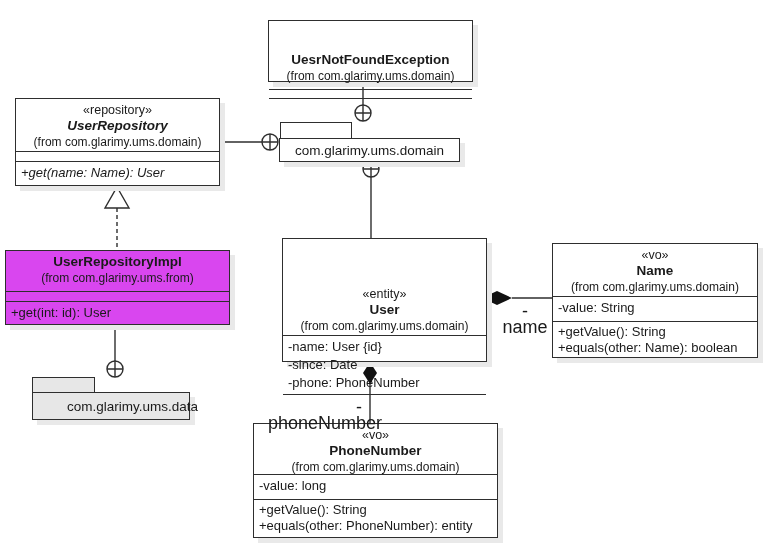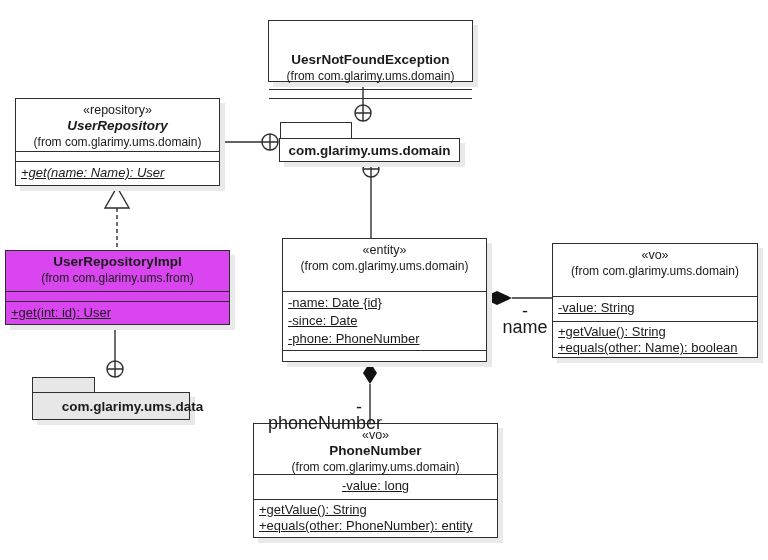--- a/index.html
+++ b/index.html
@@ -17,31 +17,31 @@
   .head { box-sizing:border-box; text-align:center; padding-top:3px; overflow:hidden; }
   .stereo { font-size:12.5px; }
   .cname { font-weight:bold; font-size:13.5px; }
   .ital { font-style:italic; }
   .from { font-size:12px; }
   .comp {
     box-sizing:border-box; border-top:1.5px solid #2e2e2e;
     padding:2px 5px 0 5px; white-space:nowrap; overflow:hidden;
   }
   .comp.empty { padding:0; }
-  .attrs div, .ops div { line-height:18px;text-decoration:underline; }
+  .attrs div, .ops div { line-height:18px; }
   .ops-tight div { line-height:16px; }
   .pkg-tab {
     position:absolute; box-sizing:border-box; z-index:2;
     border:1.5px solid #2e2e2e; background:#ffffff;
   }
   .pkg-body {
     position:absolute; box-sizing:border-box; z-index:3;
     border:1.5px solid #2e2e2e; background:#ffffff;
     display:flex; align-items:center; justify-content:center;
-    font-weight:bold; font-size:13.5px; box-shadow:5px 5px 0 #e9e9e9;
+    font-weight:normal; font-size:13.5px; box-shadow:5px 5px 0 #e9e9e9;
     white-space:nowrap;
   }
   .pkg-tab.gray, .pkg-body.gray { background:#e7e7e7; }
   .edge-label { position:absolute; z-index:4; font-size:18px; line-height:16px; }
 </style>
 </head>
 <body>
 
 <div id="canvas">
 
@@ -134,53 +134,55 @@
       <div>+get(int: id): User</div>
     </div>
   </div>
 
   <div class="pkg-tab gray" style="left:32px; top:377px; width:63px; height:16px;"></div>
   <div class="pkg-body gray" style="left:32px; top:392px; width:158px; height:28px;padding-left:43px;">
     <span>com.glarimy.ums.data</span>
   </div>
 
   <div class="cls" style="left:282px; top:238px; width:205px; height:124px;">
-    <div class="head" style="height:52px;">
+    <div class="head" style="height:52px;margin-top:44px;">
       <div class="stereo">«entity»</div>
+      <div class="cname">User</div>
       <div class="from">(from com.glarimy.ums.domain)</div>
     </div>
     <div class="comp attrs" style="height:59px;">
-      <div>-name: Date {id}</div>
+      <div>-name: User {id}</div>
       <div>-since: Date</div>
       <div>-phone: PhoneNumber</div>
     </div>
     <div class="comp empty" style="height:10px;"></div>
   </div>
 
   <div class="cls" style="left:552px; top:243px; width:206px; height:115px;">
     <div class="head" style="height:52px;">
       <div class="stereo">«vo»</div>
+      <div class="cname">Name</div>
       <div class="from">(from com.glarimy.ums.domain)</div>
     </div>
     <div class="comp attrs" style="height:25px;">
       <div>-value: String</div>
     </div>
     <div class="comp ops ops-tight" style="height:35px;">
       <div>+getValue(): String</div>
       <div>+equals(other: Name): boolean</div>
     </div>
   </div>
 
   <div class="cls" style="left:253px; top:423px; width:245px; height:115px;">
     <div class="head" style="height:50px;">
       <div class="stereo">«vo»</div>
       <div class="cname">PhoneNumber</div>
       <div class="from">(from com.glarimy.ums.domain)</div>
     </div>
-    <div class="comp attrs" style="height:25px;text-align:center;">
+    <div class="comp attrs" style="height:25px;">
       <div>-value: long</div>
     </div>
     <div class="comp ops ops-tight" style="height:37px;">
       <div>+getValue(): String</div>
       <div>+equals(other: PhoneNumber): entity</div>
     </div>
   </div>
 
   <div class="edge-label" style="left:500px; top:303px; width:50px; text-align:center;">-name</div>
   <div class="edge-label" style="left:268px; top:399px; width:94px; text-align:right;">-phoneNumber</div>

